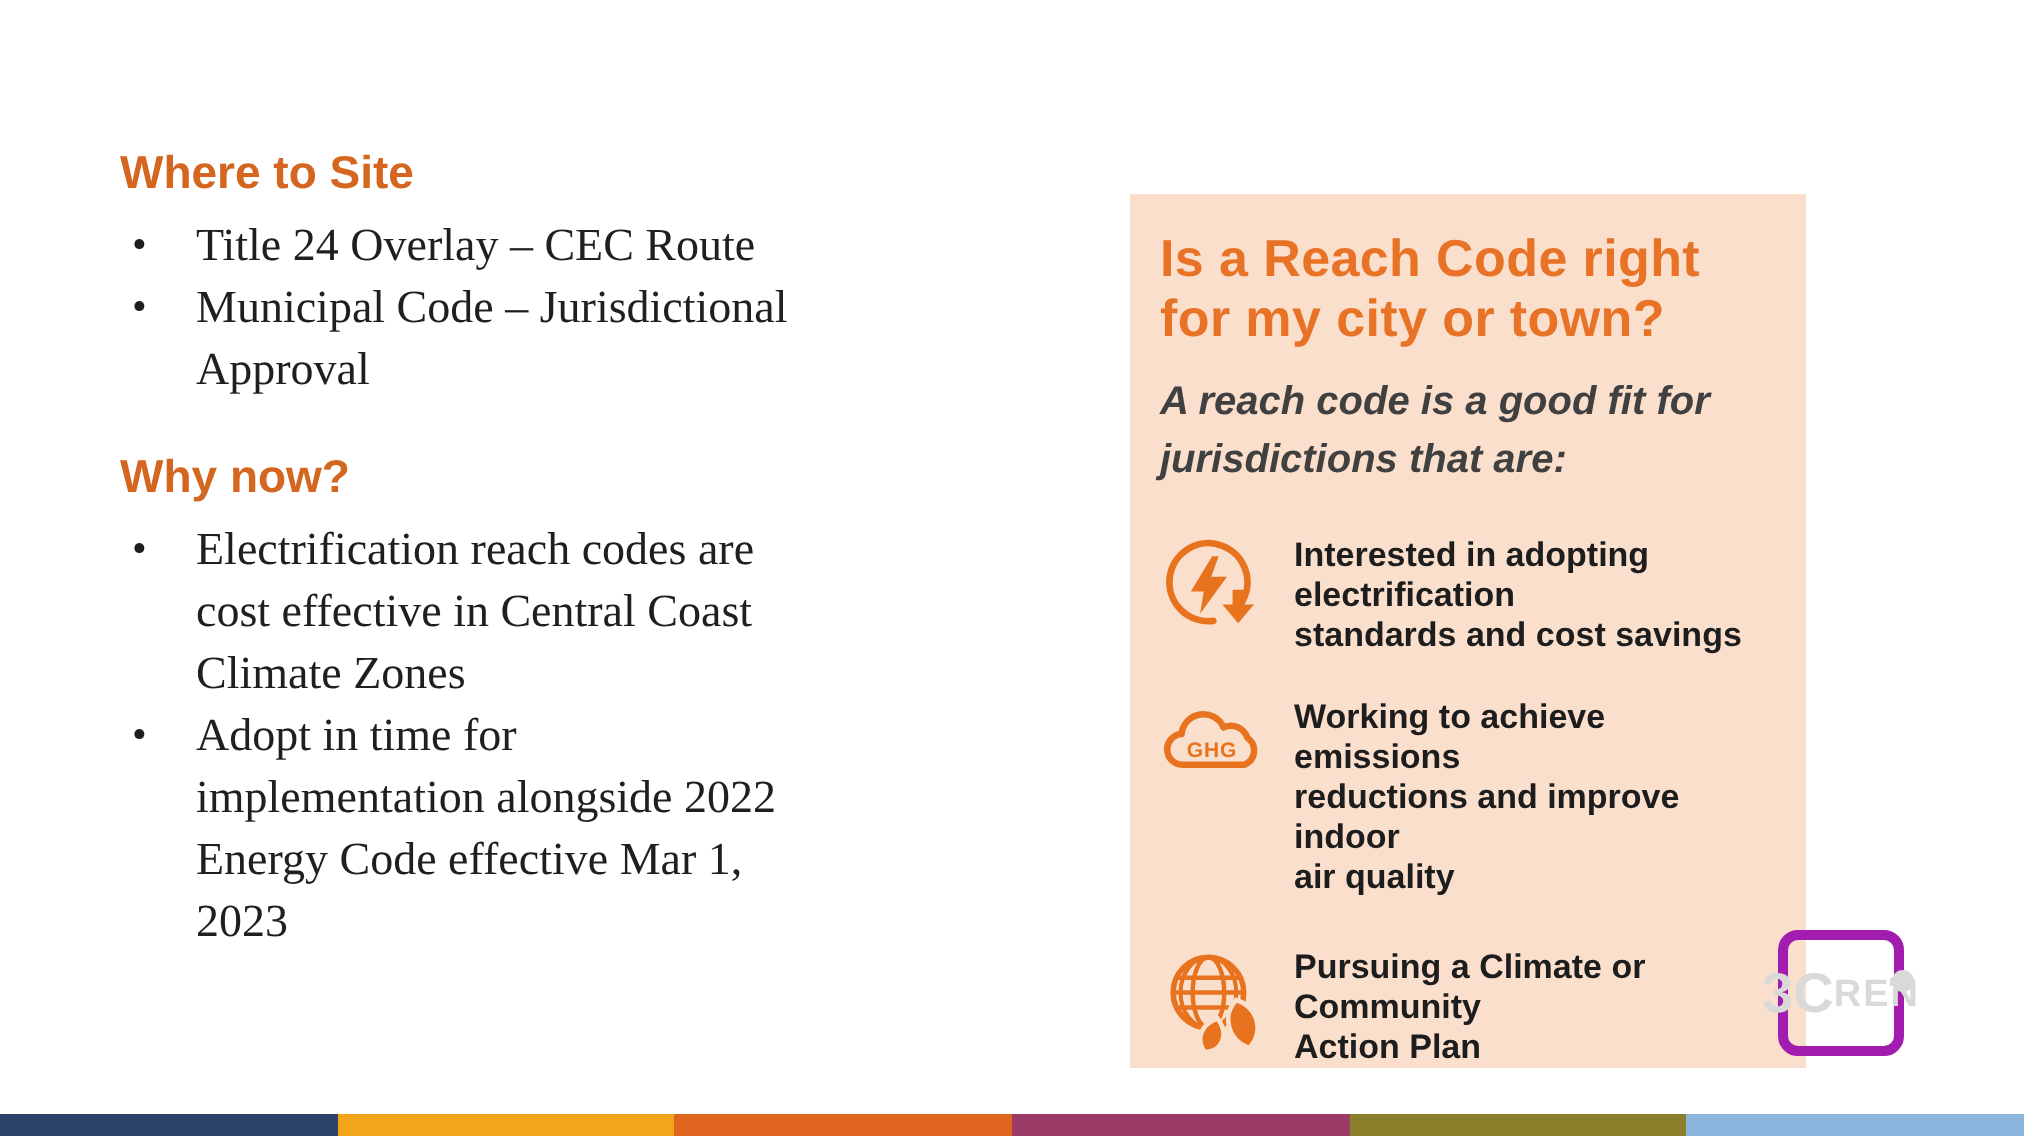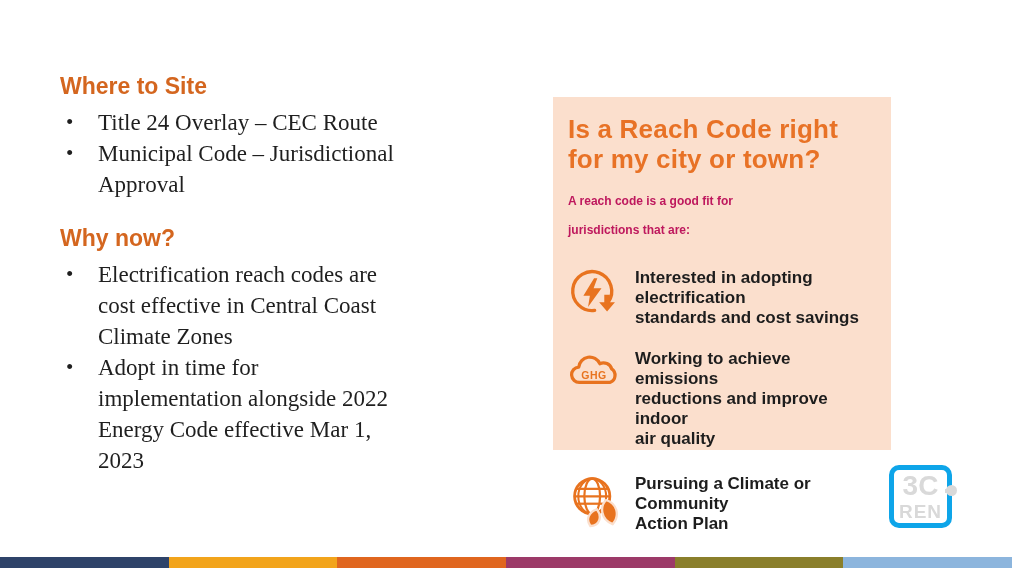--- a/index.html
+++ b/index.html
@@ -26,48 +26,48 @@
     white-space:pre-line;
     font-family:Liberation Serif, serif;
   }
   ul.bullets li::before {
     content:"•"; position:absolute; left:6px; top:0;
     font-size:21px; line-height:31px;
   }
 
   
   .infobox {
-    position:absolute; left:553px; top:97px;
-    width:338px; height:353px; box-sizing:border-box;
+    position:absolute; left:565px; top:97px;
+    width:338px; height:437px; box-sizing:border-box;
     background:#fbdfcd; padding:17px 14px 14px 15px;
   }
   .infobox-title {
     font-size:26px; line-height:30px; font-weight:bold;
     color:#e87226; white-space:pre-line; letter-spacing:0.2px;
   }
   .infobox-subtitle {
-    margin-top:13px; font-size:12px; line-height:29px;
-    font-weight:bold; color:#be185d; white-space:pre-line;
+    margin-top:13px; font-size:20px; line-height:29px;
+    font-weight:bold; color:#404040; white-space:pre-line;font-style:italic;
   }
   .infobox-item { display:flex; gap:13px; align-items:flex-start; }
   .infobox-item .icon-cell { flex:0 0 54px; display:flex; justify-content:center; }
   .infobox-item .item-text {
     font-size:17px; line-height:20px; font-weight:bold;
     color:#1d1d1d; white-space:pre-line; padding-top:2px;
   }
   .item-1 { margin-top:21px; }
   .item-2 { margin-top:19px; }
   .item-3 { margin-top:23px; }
 
   
   .logo {
     position:absolute; left:889px; top:465px;
     width:63px; height:63px; box-sizing:border-box;
-    border:5px solid #0ea5e9; border-radius:10px;
-    display:flex; flex-direction:column; align-items:center; justify-content:center;
+    border:5px solid #a21caf; border-radius:10px;
+    display:flex; align-items:center; justify-content:center;
     color:#d9d9d9; font-weight:bold; line-height:1;
   }
   .logo .l1 { font-size:28px; letter-spacing:0px; }
   .logo .l2 { font-size:19px; letter-spacing:1px; margin-top:2px; }
   .logo .dot {
     position:absolute; right:-10px; top:15px;
     width:11px; height:11px; border-radius:50%; background:#d9d9d9;
   }
   .logo .dot-stem {
     position:absolute; right:-4px; top:19px;

